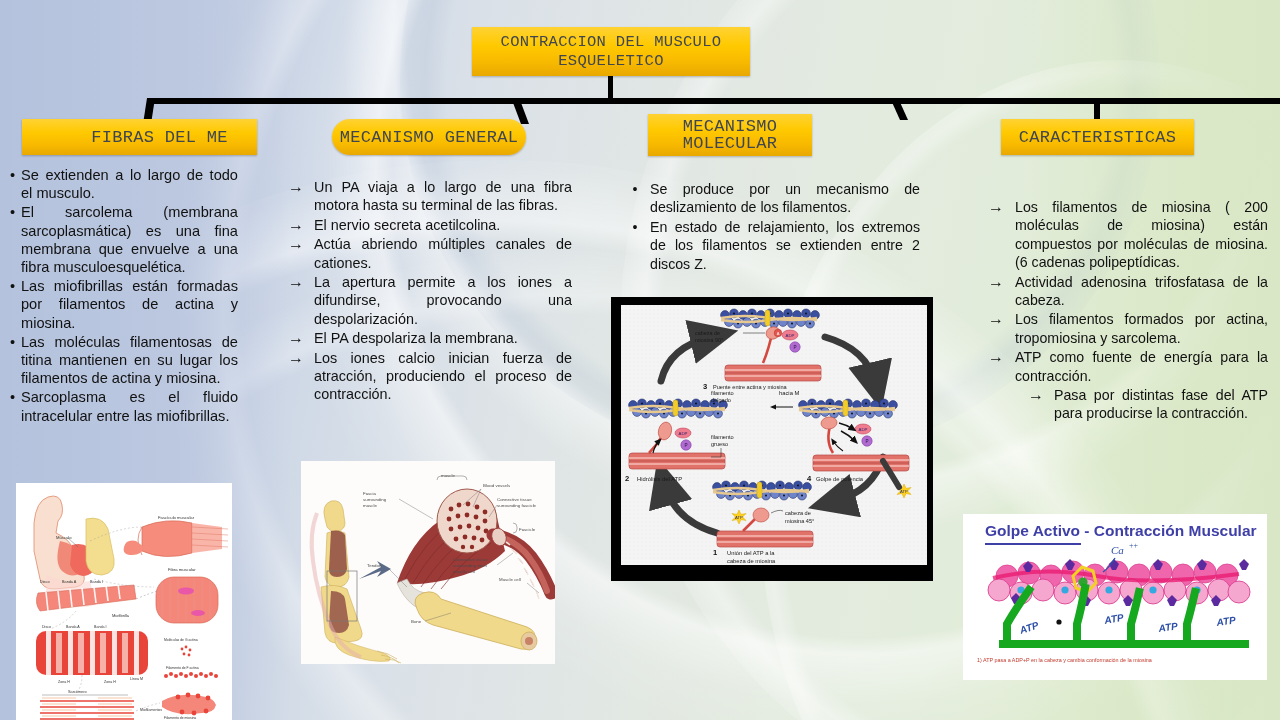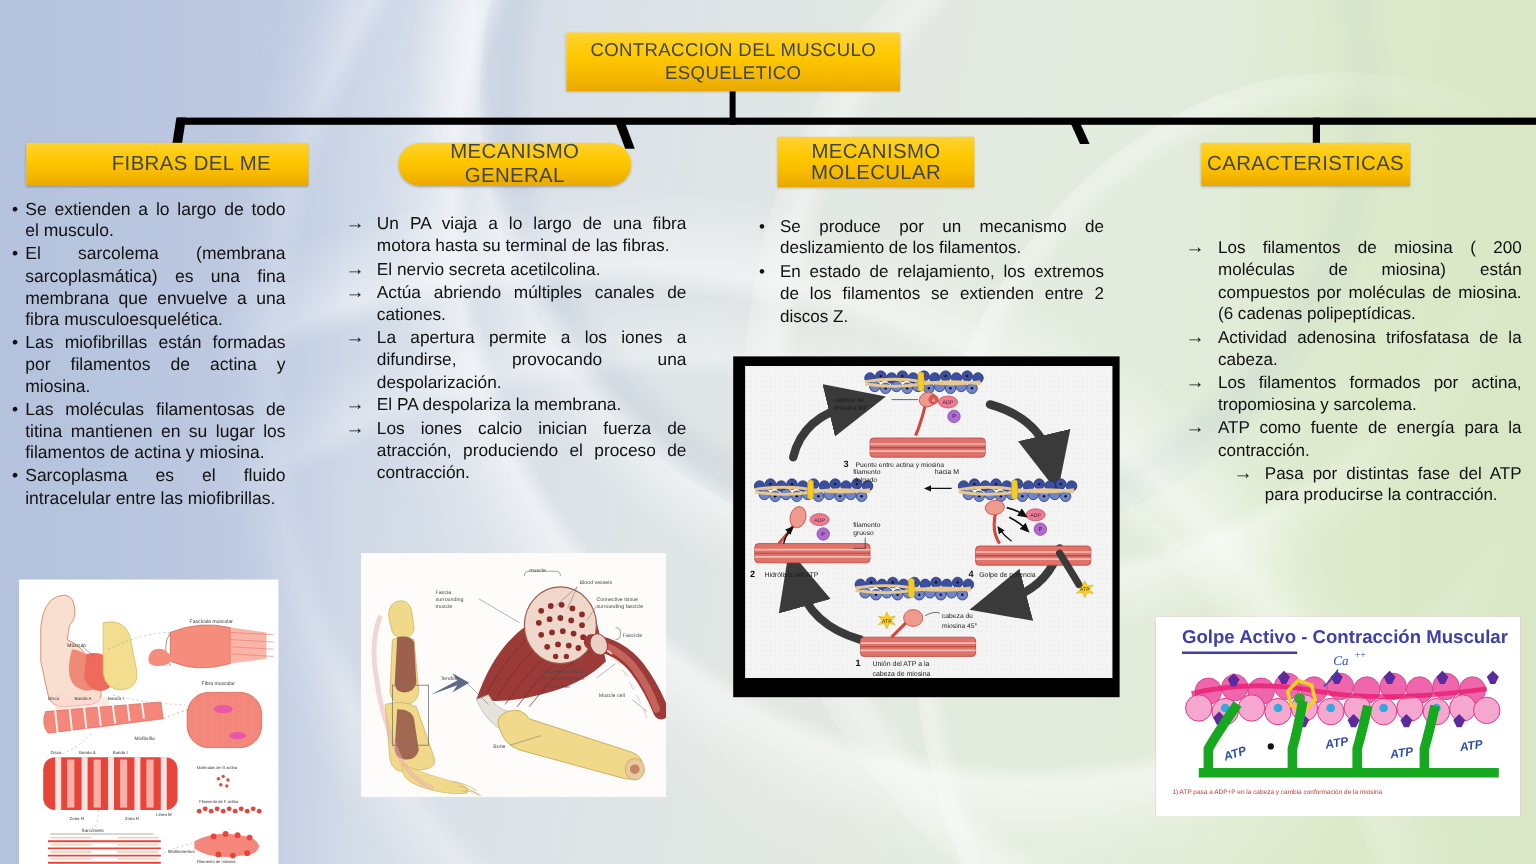--- a/index.html
+++ b/index.html
@@ -56,27 +56,28 @@
   
   .hbox{
     position:absolute;z-index:3;
     background:linear-gradient(180deg,#ffd233 0%,#ffc900 38%,#f8b900 72%,#e8a800 100%);
     color:#40464f;
     display:flex;align-items:center;justify-content:center;
     text-align:center;
     font-size:17px;
     letter-spacing:.3px;
     box-shadow:0 1px 2px rgba(0,0,0,.25);
+    font-family:Liberation Mono, monospace;
   }
   #title-box{left:472px;top:27px;width:278px;height:49px;
     font-size:15.5px;line-height:19px;padding:0 8px;box-sizing:border-box;}
   #box-fibras{left:22px;top:119px;width:195px;height:36px;padding-left:40px;}
   #box-mecgen{left:332px;top:119px;width:194px;height:36px;border-radius:18px;}
   #box-mecmol{left:648px;top:114px;width:164px;height:42px;line-height:17px;font-size:17px;}
-  #box-carac{left:1001px;top:119px;width:174px;height:36px;}
+  #box-carac{left:1001px;top:119px;width:193px;height:36px;}
 
   
   .col{position:absolute;z-index:2;color:#111;}
   .col ul{list-style:none;margin:0;padding:0;}
   .col li{
     display:flex;
     text-align:justify;
     text-justify:inter-word;
     margin-bottom:1px;
   }

